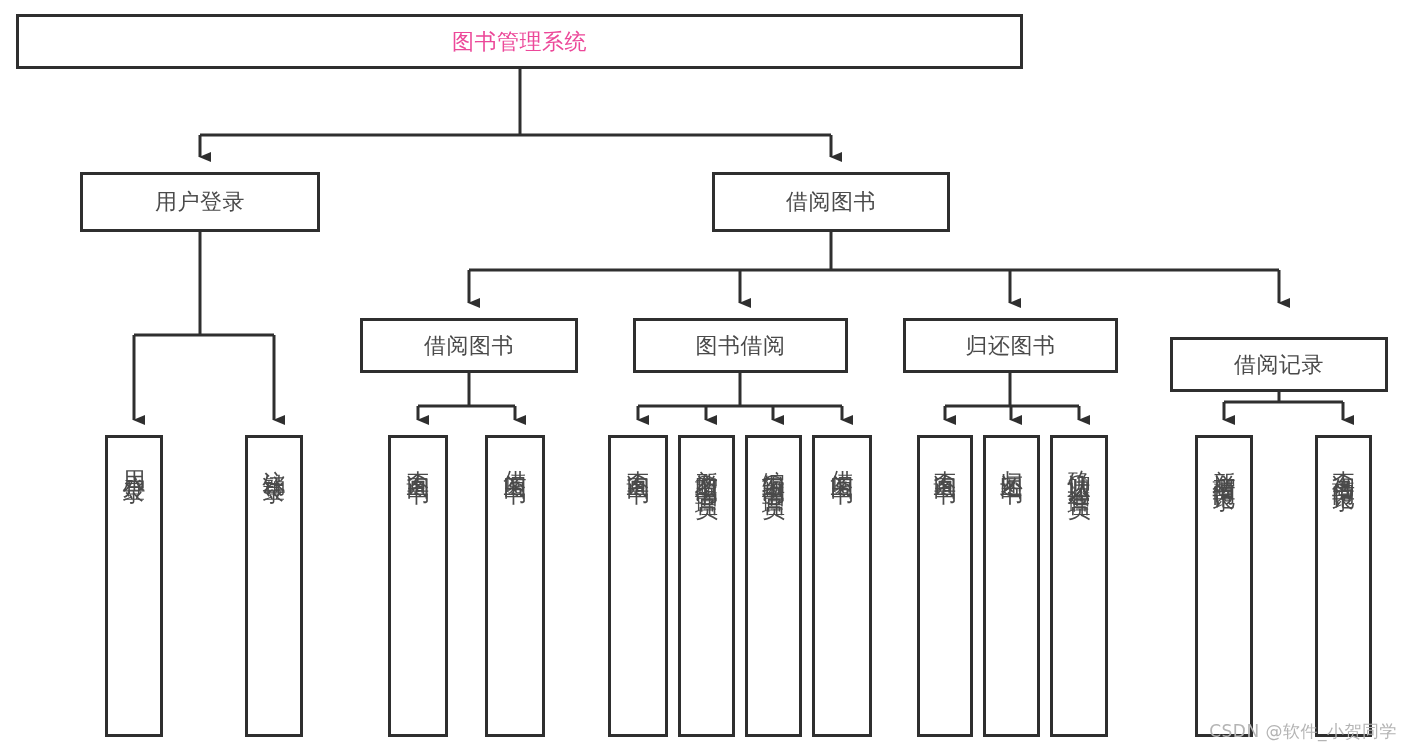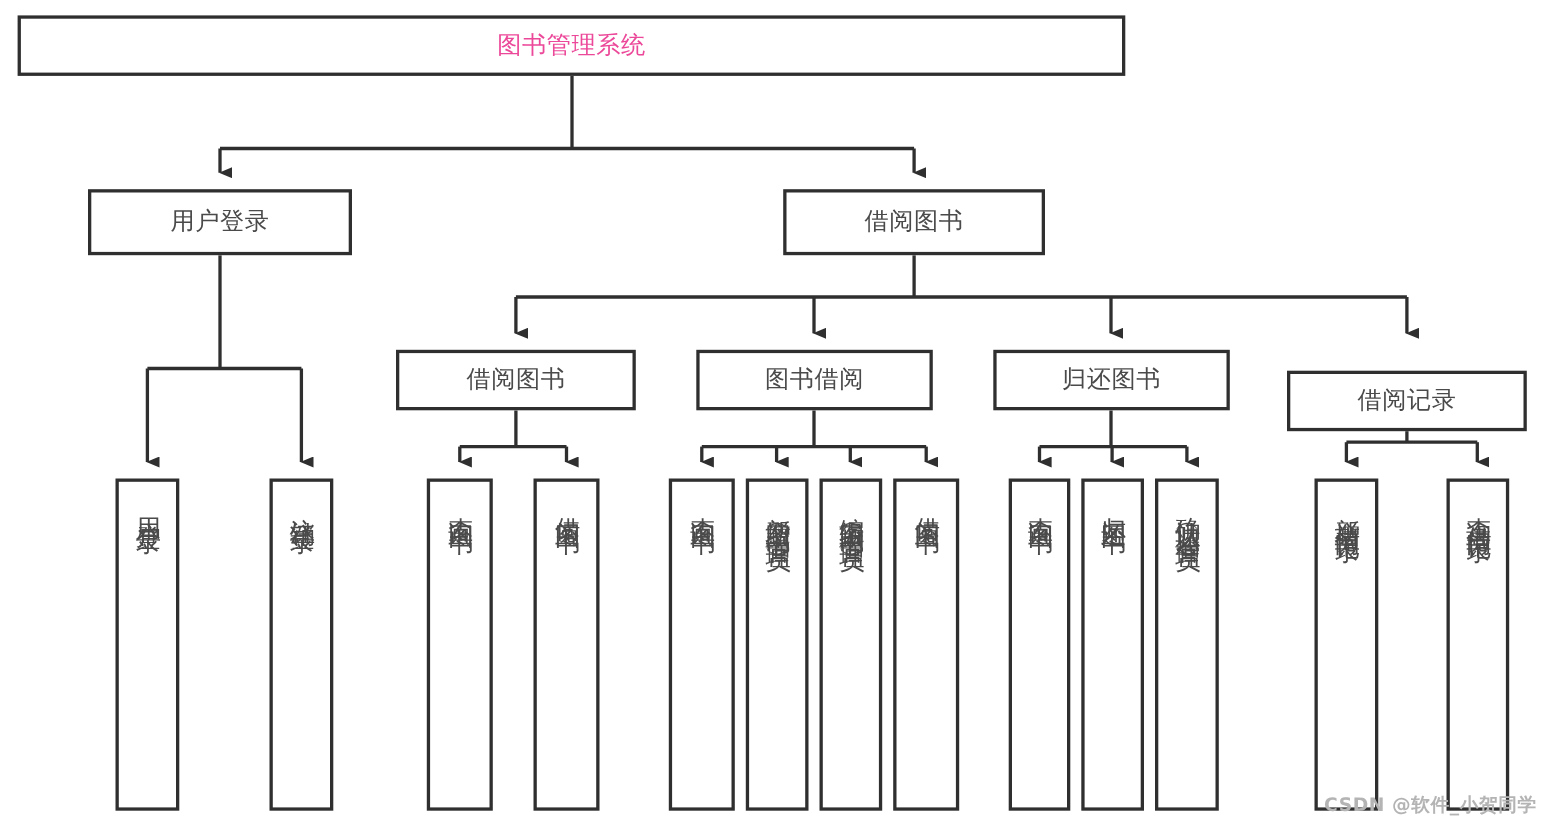--- a/index.html
+++ b/index.html
@@ -60,21 +60,20 @@
     color: #4a4a4a;
   }
   #watermark {
     position: absolute;
     right: 8px;
     bottom: 4px;
     font-size: 17px;
     color: #b4b4b4;
     white-space: nowrap;
     letter-spacing: 0.5px;
-    font-weight: bold;
   }
 </style>
 </head>
 <body>
 
 <div id="canvas" style="background: rgb(255, 255, 255);">
 
   <svg class="wires" viewBox="0 0 1405 747" xmlns="http://www.w3.org/2000/svg">
     <defs>
       <marker id="arrow" viewBox="0 0 10 12" refX="5" refY="11" markerWidth="10" markerHeight="12" orient="auto-start-reverse" markerUnits="userSpaceOnUse">

